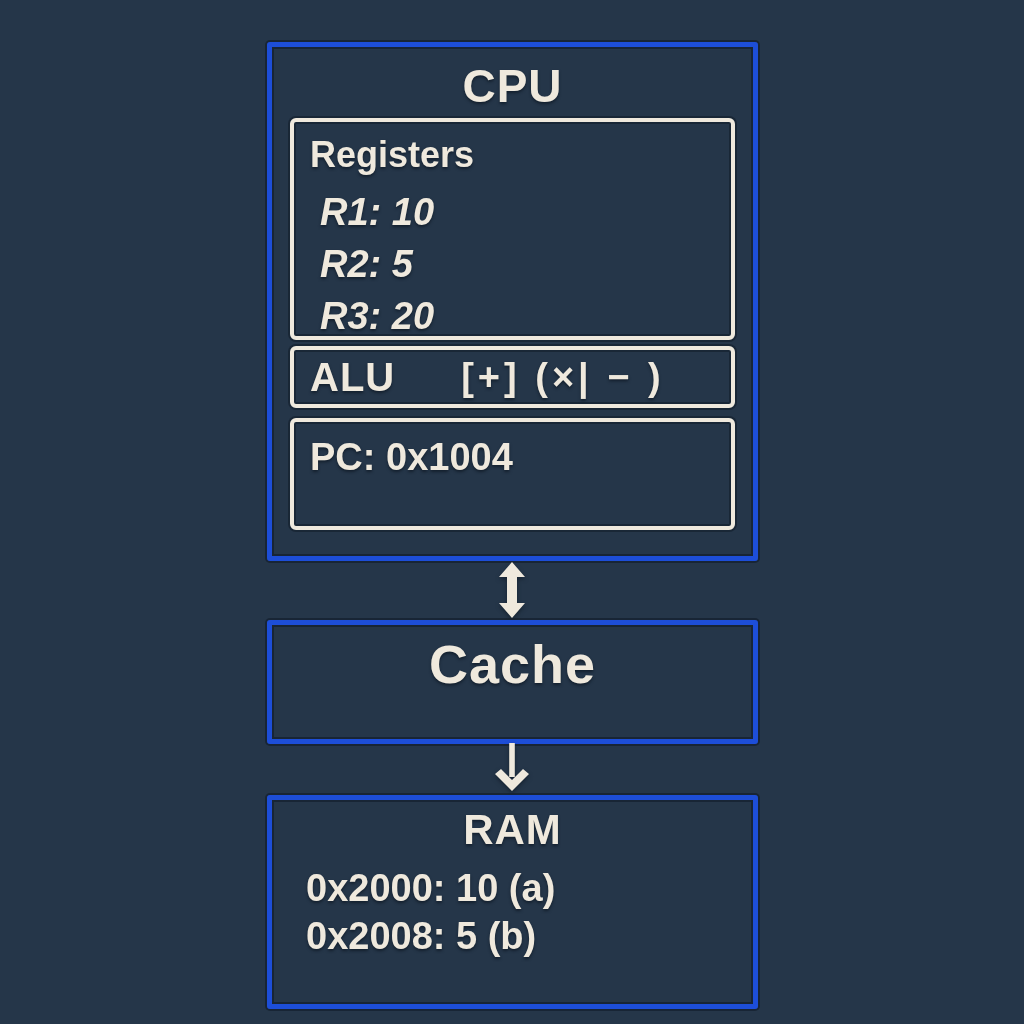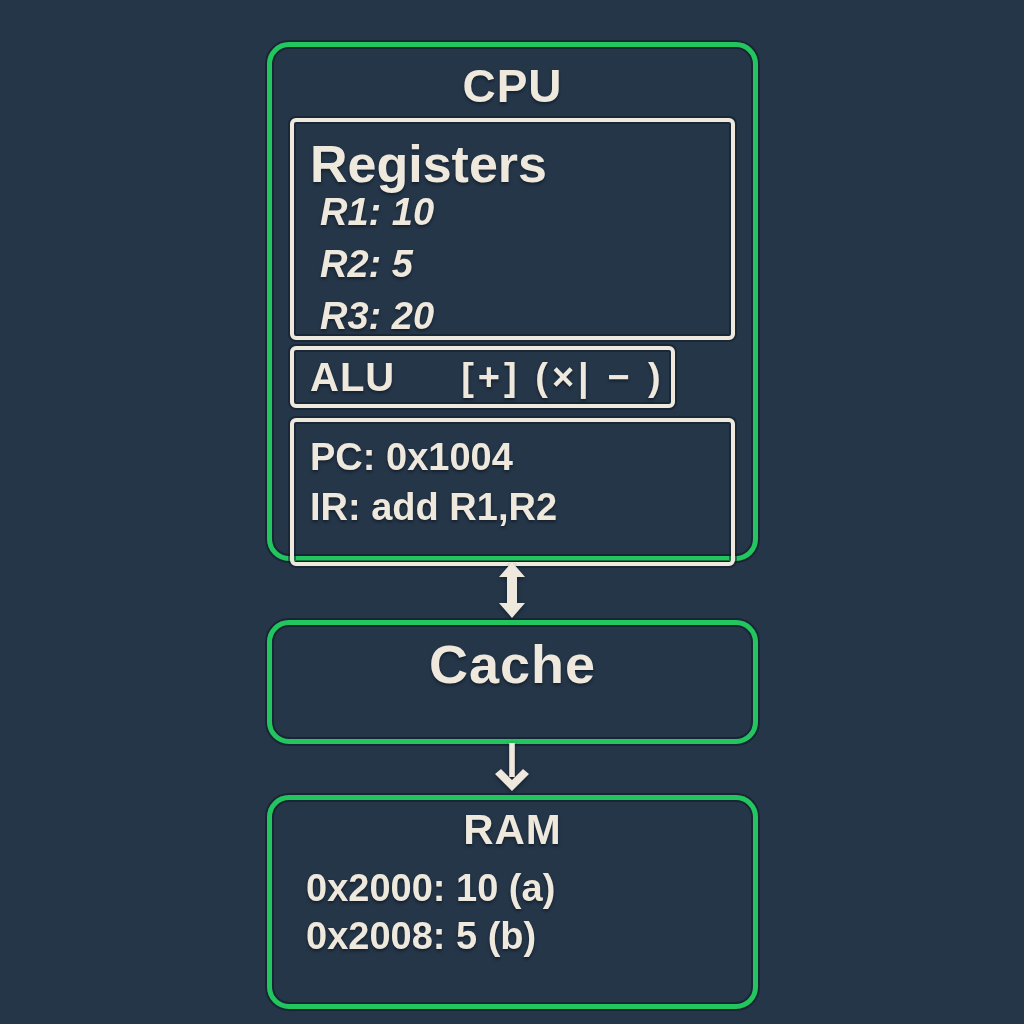--- a/index.html
+++ b/index.html
@@ -9,48 +9,48 @@
     height: 1024px;
     background: #253649;
     font-family: "Liberation Sans", sans-serif;
     font-weight: bold;
     color: #efe9dd;
     overflow: hidden;
   }
   .box {
     position: absolute;
     box-sizing: border-box;
-    border: 5px solid #22c55e;
-    border-radius: 22px;
+    border: 5px solid #1d4ed8;
+    border-radius: 3px;
     box-shadow: 0 0 0 2px rgba(14,24,36,.55), inset 0 0 0 2px rgba(14,24,36,.55);
   }
   .inner-box {
     position: absolute;
     box-sizing: border-box;
     border: 4px solid #efe9dd;
     border-radius: 6px;
     box-shadow: 0 0 0 2px rgba(14,24,36,.5), inset 0 0 0 2px rgba(14,24,36,.5);
   }
   .t { text-shadow: 0 2px 3px rgba(10,20,30,.65); }
   .box-title {
     position: absolute;
     left: 0; right: 0;
     text-align: center;
   }
   
   #cpu-box   { left: 267px; top: 42px;  width: 491px; height: 519px; }
   #cpu-title { top: 12px; font-size: 46px; letter-spacing: 1px; }
   #registers-box { left: 18px; top: 71px;  width: 445px; height: 222px; }
-  #registers-heading { position: absolute; left: 16px; top: 12px; font-size: 52px; }
+  #registers-heading { position: absolute; left: 16px; top: 12px; font-size: 36px; }
   #register-rows { position: absolute; left: 26px; top: 64px; font-size: 38px; line-height: 52px; font-style: italic; }
-  #alu-box   { left: 18px; top: 299px; width: 385px; height: 62px;
+  #alu-box   { left: 18px; top: 299px; width: 445px; height: 62px;
                display: flex; align-items: center; padding-left: 16px; }
   #alu-label { font-size: 40px; letter-spacing: 1px; }
   #alu-ops   { font-size: 38px; margin-left: 66px; letter-spacing: 4px; white-space: pre; }
-  #control-box { left: 18px; top: 371px; width: 445px; height: 148px;
+  #control-box { left: 18px; top: 371px; width: 445px; height: 112px;
                  padding: 10px 17px 0 16px; font-size: 38px; line-height: 50px; }
   
   #cache-box   { left: 267px; top: 620px; width: 491px; height: 124px; }
   #cache-title { top: 8px; font-size: 54px; letter-spacing: 1px; text-align: center; }
   #cache-l1    { position: absolute; left: -72px; right: 0; top: 62px;
                  text-align: center; font-size: 38px; }
   
   #ram-box   { left: 267px; top: 795px; width: 491px; height: 214px; }
   #ram-title { top: 6px; font-size: 42px; letter-spacing: 1px; }
   #ram-rows  { position: absolute; left: 34px; top: 64px; font-size: 38px; line-height: 48px; }
@@ -77,21 +77,20 @@
       </div>
     </div>
 
     <div class="inner-box" id="alu-box">
       <span class="t" id="alu-label">ALU</span>
       <span class="t" id="alu-ops">[+] (×| − )</span>
     </div>
 
     <div class="inner-box" id="control-box">
       <div class="t">PC: 0x1004</div>
-      <div class="t">IR: add R1,R2</div>
     </div>
   </div>
 
   <div class="arrow" id="arrow-cpu-cache">
     <svg width="40" height="56" viewBox="0 0 40 56">
       <polygon fill="#efe9dd" points="20,0 33,15 25,15 25,41 33,41 20,56 7,41 15,41 15,15 7,15"></polygon>
     </svg>
   </div>
 
   <div class="box" id="cache-box">

